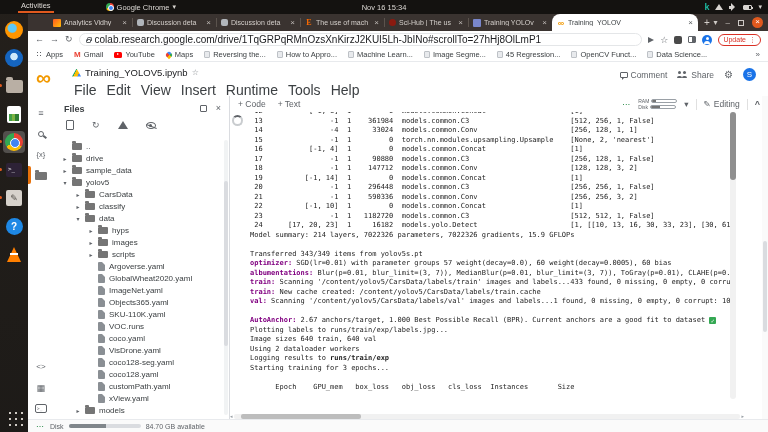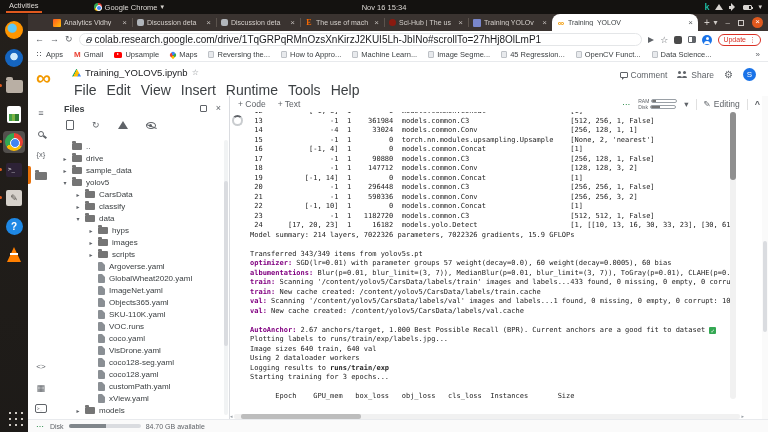--- a/index.html
+++ b/index.html
@@ -1,20 +1,20 @@
 <!DOCTYPE html>
 <html><head>
 <meta charset="utf-8">
 <style>
 *{margin:0;padding:0;box-sizing:border-box}
 html,body{width:768px;height:432px;overflow:hidden;font-family:"Liberation Sans",sans-serif}
 #screen{position:relative;width:768px;height:432px;background:#3a322a}
 
 .sysbar{position:absolute;left:0;top:0;width:768px;height:14px;background:#141210;color:#dedad6;font-size:7.5px;display:flex;align-items:center;z-index:30}
-.act{margin-left:6px;padding:0 3px 1px;border-bottom:2px solid #e0591e}
+.act{margin-left:18px;padding:0 3px 1px;border-bottom:2px solid #e0591e}
 .appmenu{display:flex;align-items:center;gap:3px;margin-left:52px}
 .chrome-mini{width:8px;height:8px;border-radius:50%;background:conic-gradient(#ea4335 0 120deg,#fbbc05 0 240deg,#34a853 0 360deg);position:relative}
 .chrome-mini::after{content:"";position:absolute;left:2px;top:2px;width:4px;height:4px;border-radius:50%;background:#4285f4;border:.5px solid #fff}
 .clock{position:absolute;left:50%;transform:translateX(-50%)}
 .tray{position:absolute;right:6px;display:flex;align-items:center;gap:6px;height:14px}
 .kite{color:#1db8a0;font-weight:bold;font-size:9px}
 .wifi{width:0;height:0;border-left:4px solid transparent;border-right:4px solid transparent;border-bottom:6px solid #d8d4d0}
 .vol{position:relative;width:8px;height:8px}
 .vol::before{content:"";position:absolute;left:0;top:2.5px;width:3px;height:3px;background:#d8d4d0}
 .vol::after{content:"";position:absolute;left:2px;top:0;border-top:4px solid transparent;border-bottom:4px solid transparent;border-left:4px solid #d8d4d0}
@@ -298,21 +298,21 @@
         <span class="bm">
           <span class="bgrid"></span>
           <span>Apps</span>
         </span>
         <span class="bm">
           <span class="bgmail">M</span>
           <span>Gmail</span>
         </span>
         <span class="bm">
           <span class="byt"></span>
-          <span>Upsample</span>
+          <span>YouTube</span>
         </span>
         <span class="bm">
           <span class="bpin"></span>
           <span>Maps</span>
         </span>
         <span class="bm">
           <span class="bpage"></span>
           <span>Reversing the...</span>
         </span>
         <span class="bm">
@@ -573,21 +573,20 @@
               <div class="ln"> 23                -1  1   1182720  models.common.C3                        [512, 512, 1, False]</div>
               <div class="ln"> 24      [17, 20, 23]  1     16182  models.yolo.Detect                      [1, [[10, 13, 16, 30, 33, 23], [30, 61, 62, 45,</div>
               <div class="ln">Model summary: 214 layers, 7022326 parameters, 7022326 gradients, 15.9 GFLOPs</div>
               <div class="ln"> </div>
               <div class="ln">Transferred 343/349 items from yolov5s.pt</div>
               <div class="ln"><span class="kw">optimizer:</span> SGD(lr=0.01) with parameter groups 57 weight(decay=0.0), 60 weight(decay=0.0005), 60 bias</div>
               <div class="ln"><span class="kw">albumentations:</span> Blur(p=0.01, blur_limit=(3, 7)), MedianBlur(p=0.01, blur_limit=(3, 7)), ToGray(p=0.01), CLAHE(p=0.01, clip_</div>
               <div class="ln"><span class="kw">train:</span> Scanning '/content/yolov5/CarsData/labels/train' images and labels...433 found, 0 missing, 0 empty, 0 corrupt: 100%</div>
               <div class="ln"><span class="kw">train:</span> New cache created: /content/yolov5/CarsData/labels/train.cache</div>
               <div class="ln"><span class="kw">val:</span> Scanning '/content/yolov5/CarsData/labels/val' images and labels...1 found, 0 missing, 0 empty, 0 corrupt: 100% 1/1 [0</div>
-              <div class="ln"><span class="kw">val:</span> New cache created: /content/yolov5/CarsData/labels/val.cache</div>
               <div class="ln"> </div>
               <div class="ln"><span class="kw">AutoAnchor:</span> 2.67 anchors/target, 1.000 Best Possible Recall (BPR). Current anchors are a good fit to dataset <span class="chk">✓</span></div>
               <div class="ln">Plotting labels to runs/train/exp/labels.jpg...</div>
               <div class="ln">Image sizes 640 train, 640 val</div>
               <div class="ln">Using 2 dataloader workers</div>
               <div class="ln">Logging results to <b>runs/train/exp</b></div>
               <div class="ln">Starting training for 3 epochs...</div>
               <div class="ln"> </div>
               <div class="ln">      Epoch    GPU_mem   box_loss   obj_loss   cls_loss  Instances       Size</div>
             </div>

